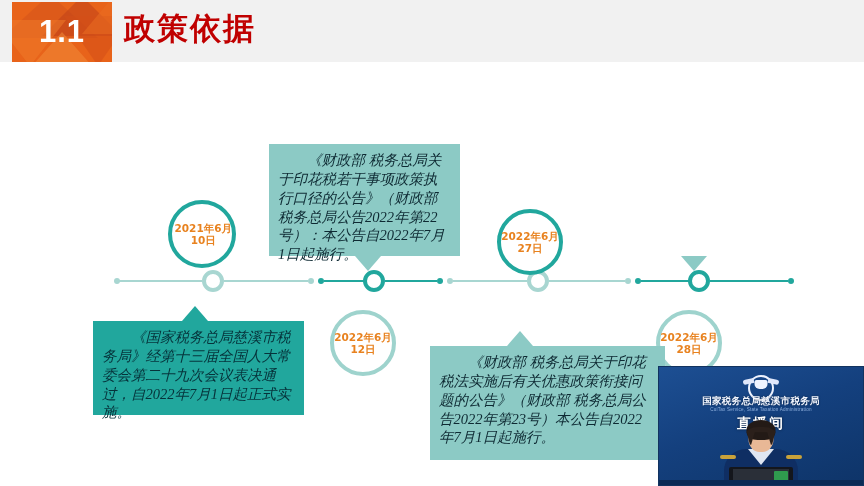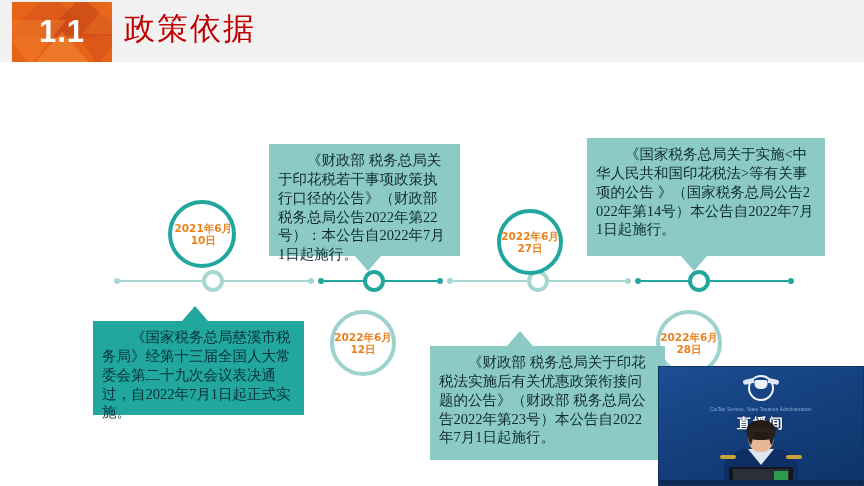--- a/index.html
+++ b/index.html
@@ -37,21 +37,21 @@
     border-left:30px solid transparent;border-right:30px solid transparent;border-bottom:36px solid #e96e22;}
   .num-label{
     position:absolute;left:0;top:0;width:100px;height:60px;
     display:flex;align-items:center;justify-content:center;
     color:#ffffff;font-size:31px;font-weight:bold;letter-spacing:1px;
     font-family:"Liberation Sans","DejaVu Sans",sans-serif;
     z-index:3;
   }
   .hdr-title{
     position:absolute;left:124px;top:8px;
-    color:#c00000;font-size:31px;font-weight:normal;letter-spacing:2px;
+    color:#c00000;font-size:31px;font-weight:bold;letter-spacing:2px;
     font-family:"DejaVu Sans","Liberation Sans",sans-serif;
   }
   .hdr-rule{position:absolute;left:0;top:62px;width:864px;height:3px;background:#ffffff;}
 
   
   .tl{position:absolute;left:0;top:278px;width:864px;height:6px;}
   .tl-seg{position:absolute;height:2px;top:2px;}
   .tl-seg.light{background:#a8d6d1;}
   .tl-seg.dark{background:#21a79d;}
   .tl-dot{position:absolute;width:6px;height:6px;border-radius:50%;top:0;}
@@ -75,20 +75,21 @@
   .date-circle.light{border:4px solid #9ed3cd;}
 
   
   .callout{
     position:absolute;box-sizing:border-box;
     color:#0e2a33;line-height:1.30;
     font-family:"Liberation Serif","DejaVu Serif",serif;
     padding:7px 9px 6px 9px;
     text-indent:2em;
     word-break:break-all;
+    font-style:italic;
   }
   .callout.pale{background:#8ccac5;}
   .callout.deep{background:#21a79d;}
   .tail{position:absolute;width:0;height:0;}
   .tail.down-pale{border-left:13px solid transparent;border-right:13px solid transparent;border-top:15px solid #8ccac5;}
   .tail.up-deep{border-left:13px solid transparent;border-right:13px solid transparent;border-bottom:15px solid #21a79d;}
   .tail.up-pale{border-left:13px solid transparent;border-right:13px solid transparent;border-bottom:15px solid #8ccac5;}
 
   
   .video{
@@ -206,36 +207,36 @@
   <div class="date-circle light" style="left:656px;top:310px;width:66px;height:66px;font-size:10.5px;">
     <span>
       <span>2022年6月</span><br>
       <span>28日</span>
     </span>
   </div>
 
   <div class="callout pale" style="left:269px;top:144px;width:191px;height:112px;font-size:14.5px;">《财政部 税务总局关于印花税若干事项政策执行口径的公告》（财政部 税务总局公告2022年第22号）：本公告自2022年7月1日起施行。</div>
   <span class="tail down-pale" style="left:355px;top:256px;"></span>
 
-  <div class="callout pale" style="left:587px;top:138px;width:238px;height:118px;font-size:14.5px;">《国家税务总局关于实施&lt;中华人民共和国印花税法&gt;等有关事项的公告 》（国家税务总局公告2022年第14号）本公告自2022年7月1日起施行。</div>
   <span class="tail down-pale" style="left:681px;top:256px;"></span>
 
   <span class="tail up-deep" style="left:182px;top:306px;"></span>
   <div class="callout deep" style="left:93px;top:321px;width:211px;height:94px;font-size:14.5px;color:#06323a;">《国家税务总局慈溪市税务局》经第十三届全国人大常委会第二十九次会议表决通过，自2022年7月1日起正式实施。</div>
 
   <span class="tail up-pale" style="left:507px;top:331px;"></span>
   <div class="callout pale" style="left:430px;top:346px;width:235px;height:114px;font-size:14.5px;">《财政部 税务总局关于印花税法实施后有关优惠政策衔接问题的公告》（财政部 税务总局公告2022年第23号）本公告自2022年7月1日起施行。</div>
 
   <div class="video">
     <div class="v-emblem">
       <span class="em-ring"></span>
       <span class="em-core"></span>
       <span class="em-wing-l"></span>
       <span class="em-wing-r"></span>
     </div>
+    <div class="v-title">国家税务总局慈溪市税务局</div>
     <div class="v-sub">CuiTax Service, State Taxation Administration</div>
     <div class="v-room">直播间</div>
 
     <div class="v-person">
       <span class="v-body"></span>
       <span class="v-collar"></span>
       <span class="v-shoulder-l"></span>
       <span class="v-shoulder-r"></span>
       <span class="v-head"></span>
       <span class="v-hair"></span>

